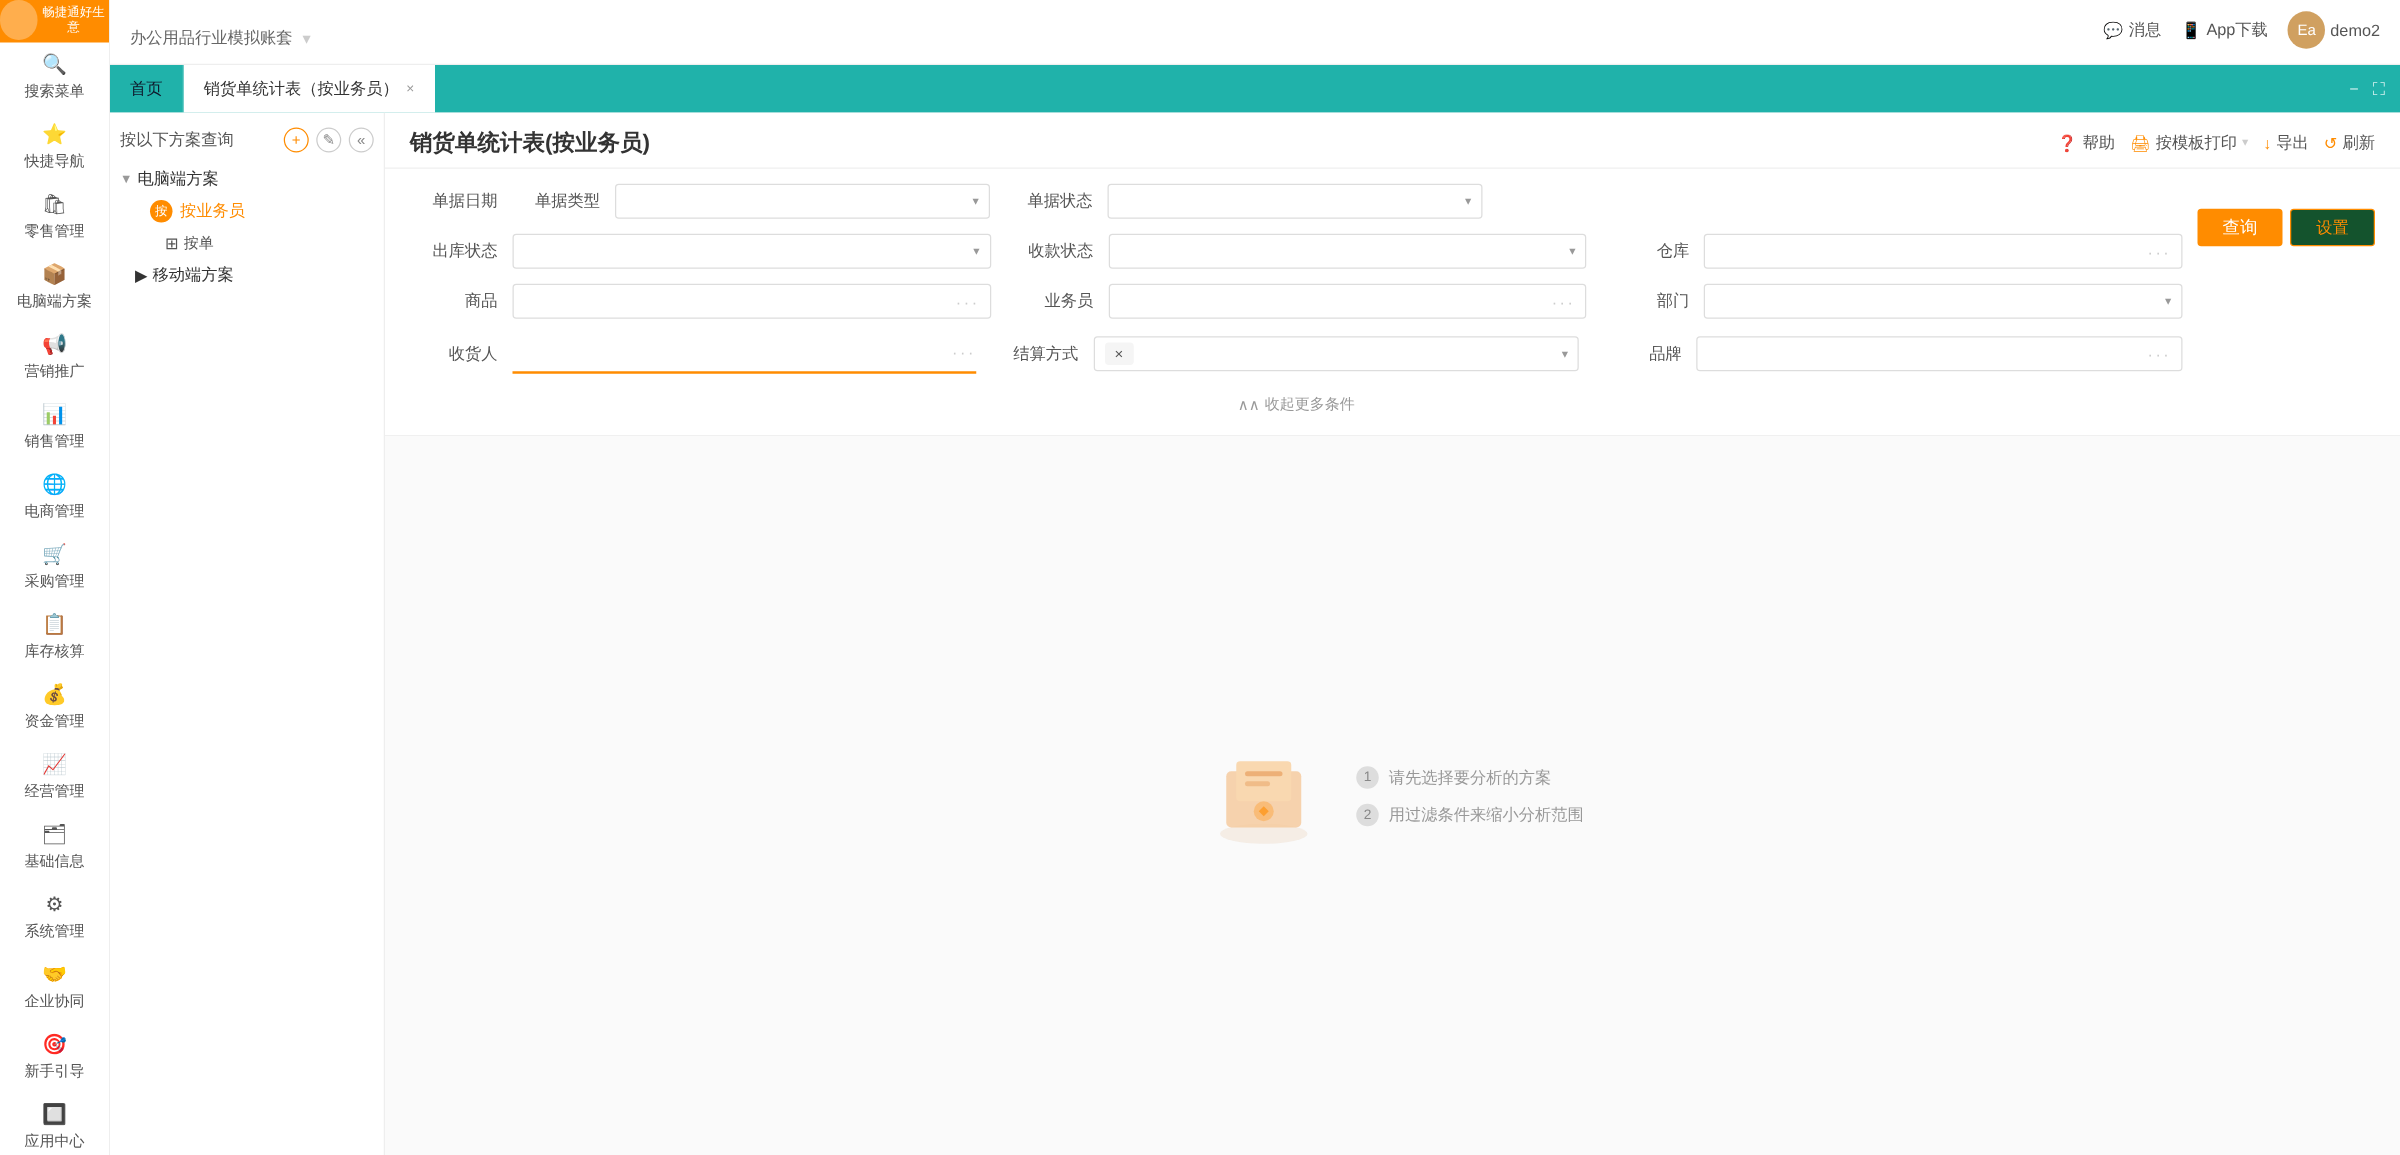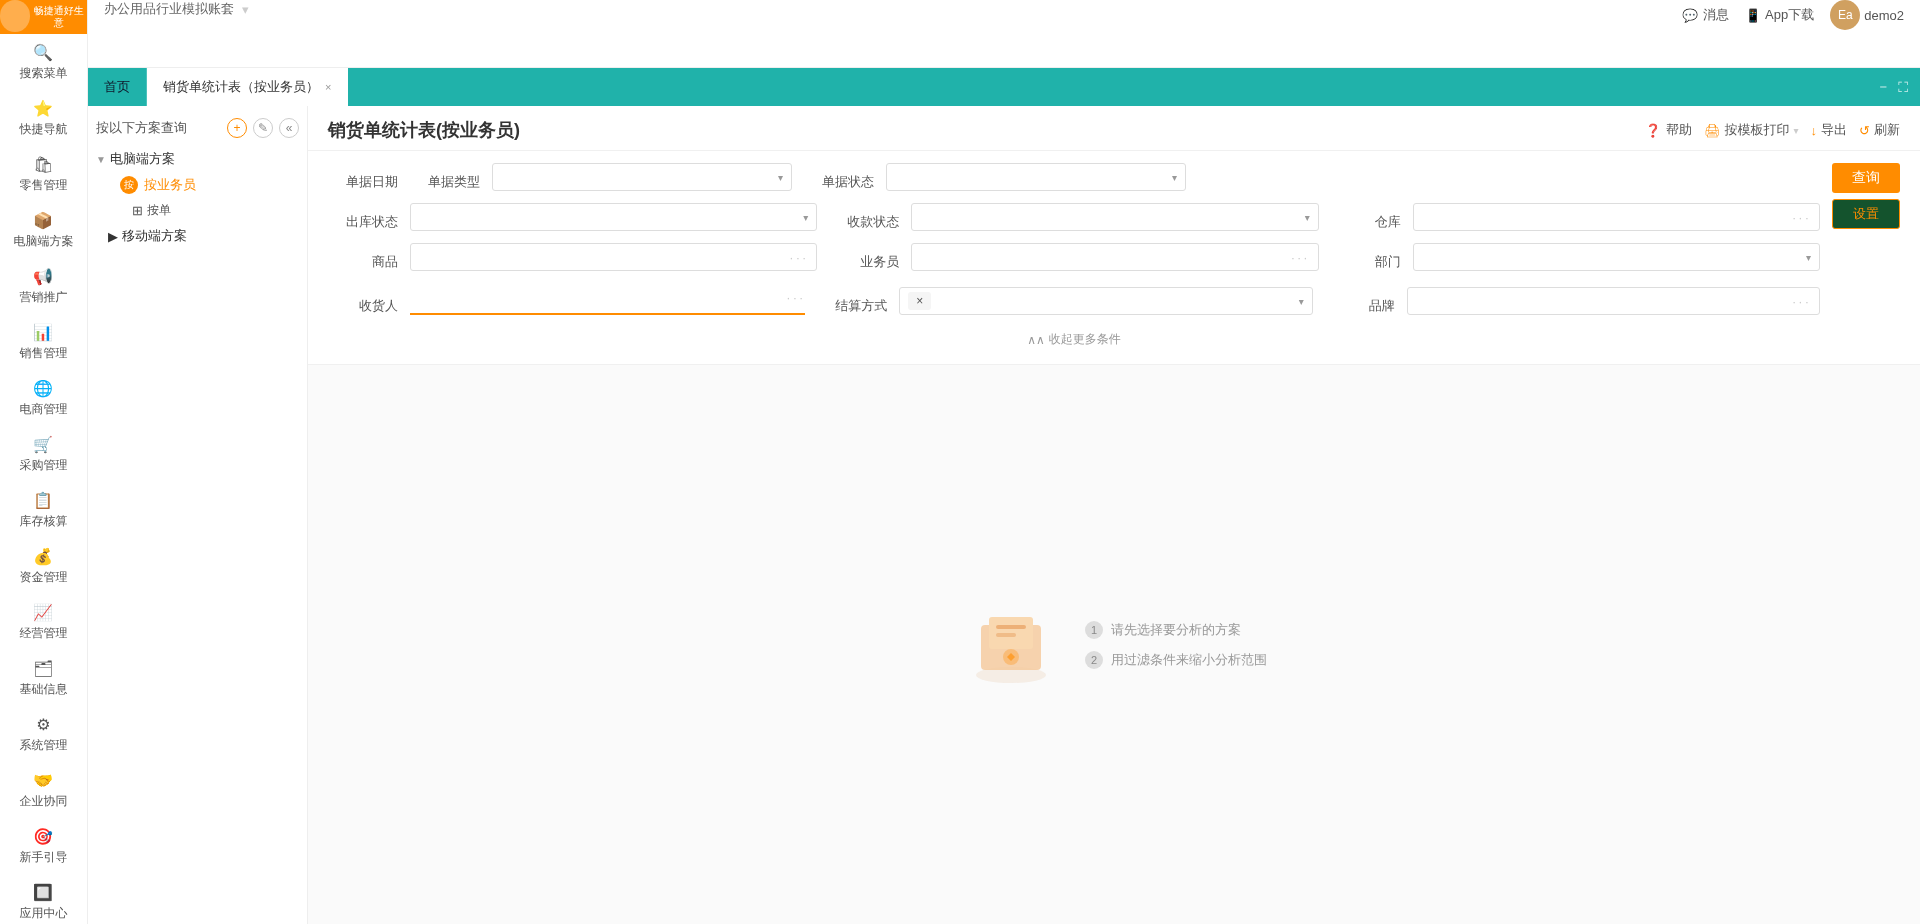--- a/index.html
+++ b/index.html
@@ -58,25 +58,25 @@
     
     .main {
       flex: 1;
       display: flex;
       flex-direction: column;
       overflow: hidden;
     }
 
     
     .topbar {
-      height: 68px;
+      height: 52px;
       background: #fff;
       display: flex;
-      align-items: flex-start;
-      padding: 0 16px;
+      align-items: flex-end;
+      padding: 12px 16px;
       border-bottom: 1px solid #eee;
       justify-content: space-between;
     }
     .topbar-left {
       display: flex;
       align-items: center;
       gap: 8px;
       color: #666;
       font-size: 13px;
     }
@@ -282,21 +282,21 @@
     }
     .header-action-btn .icon { color: #ff8c00; }
 
     
     .filter-area {
       padding: 12px 20px;
       border-bottom: 1px solid #f0f0f0;
     }
     .filter-row {
       display: flex;
-      align-items: flex-end;
+      align-items: center;
       gap: 12px;
       margin-bottom: 12px;
     }
     .filter-label {
       width: 70px;
       text-align: right;
       color: #555;
       font-size: 13px;
       flex-shrink: 0;
     }
@@ -375,23 +375,24 @@
       color: #999;
       font-size: 12px;
       cursor: pointer;
       padding: 4px 0;
       margin-top: 4px;
     }
 
     
     .action-buttons {
       display: flex;
-      flex-direction: column;
+      flex-direction: row;
       gap: 6px;
       margin-left: 12px;
+      margin-top: 20px;
     }
     .btn-query {
       padding: 6px 20px;
       background: #ff8c00;
       color: white;
       border: none;
       border-radius: 3px;
       cursor: pointer;
       font-size: 14px;
     }

